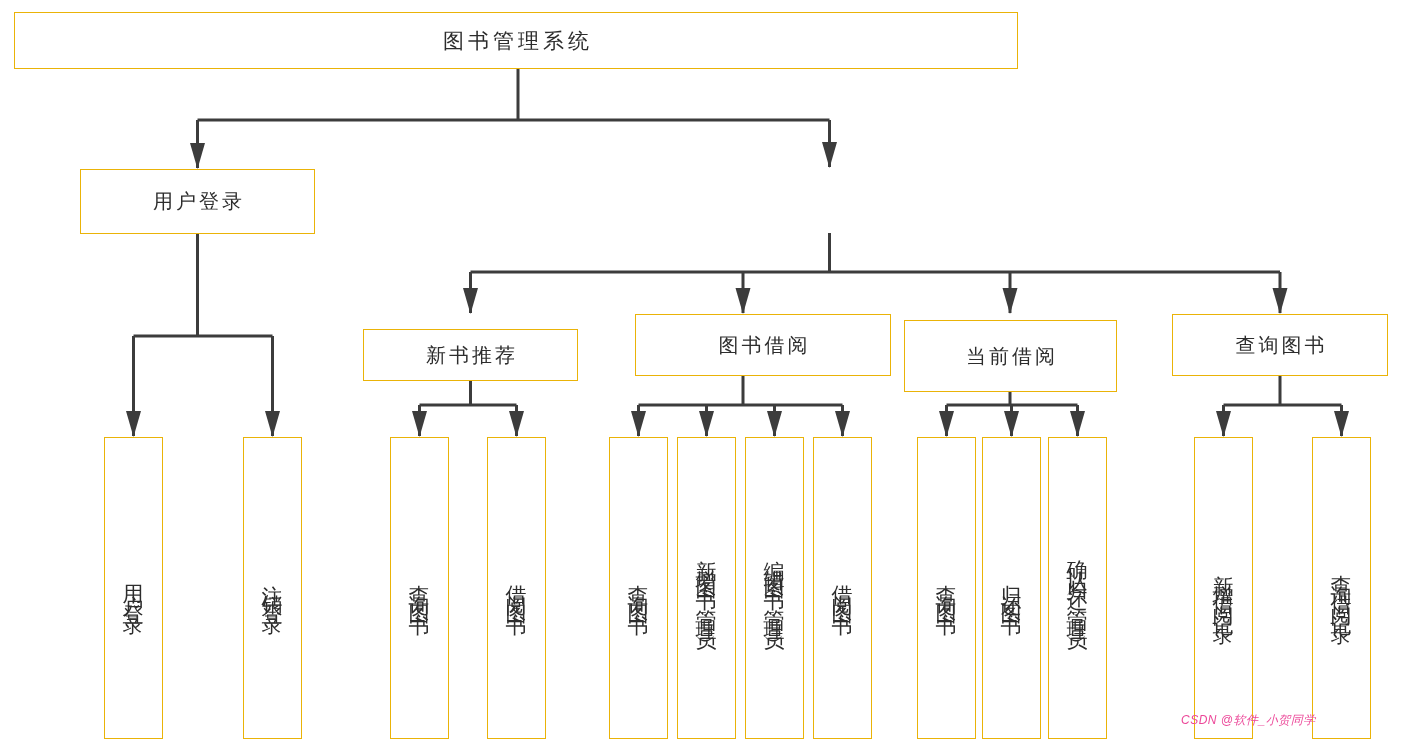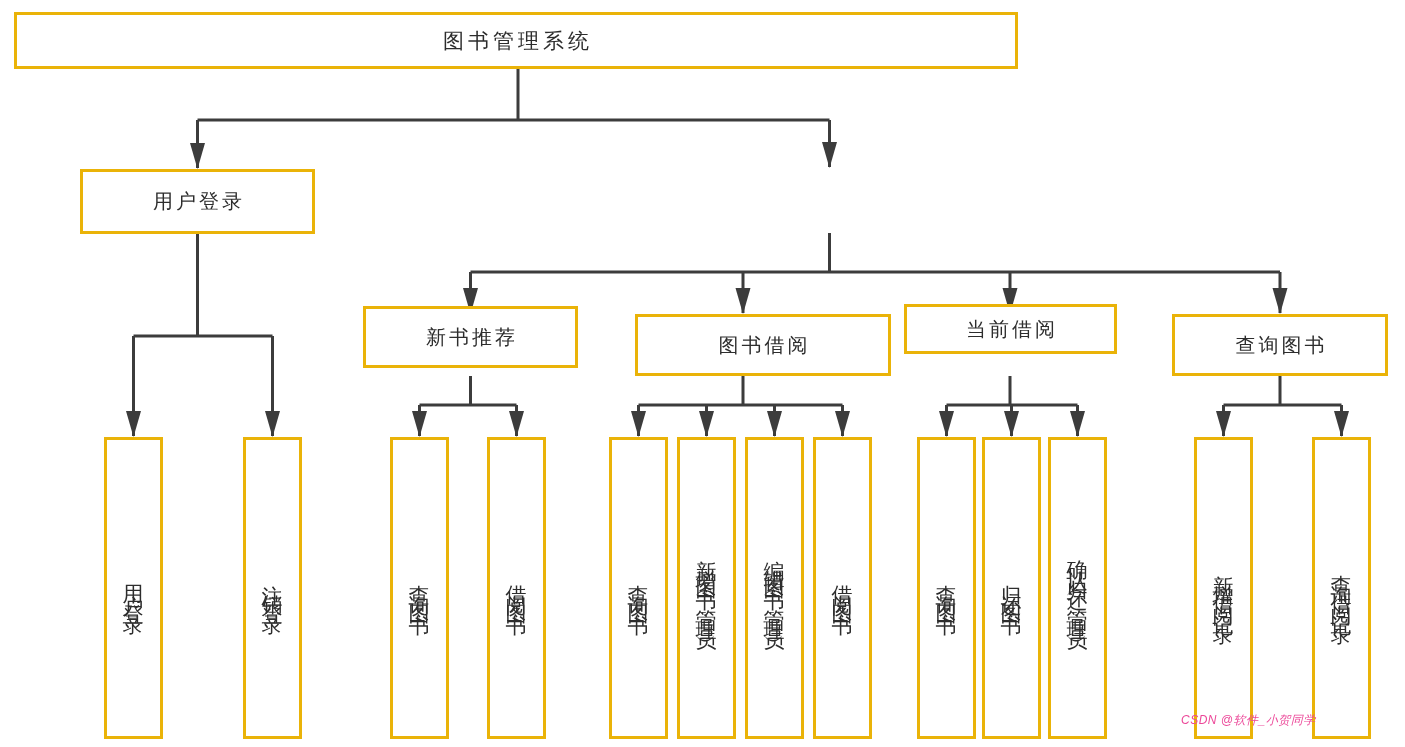--- a/index.html
+++ b/index.html
@@ -5,21 +5,21 @@
   html,body{margin:0;padding:0;background:#ffffff;}
   .stage{
     position:relative;width:1405px;height:747px;background:#ffffff;
     font-family:"Liberation Sans","DejaVu Sans",sans-serif;overflow:hidden;
   }
   .connectors{position:absolute;left:0;top:0;width:1405px;height:747px;}
   .connectors path.line{fill:none;stroke:#3c3c3c;stroke-width:3;}
   .connectors path.arrow{fill:#3c3c3c;stroke:none;}
   .node{
     position:absolute;box-sizing:border-box;background:#ffffff;
-    border:3px solid #eab308;display:flex;align-items:center;justify-content:center;
+    border:1px solid #eab308;display:flex;align-items:center;justify-content:center;
     color:#2d2d2d;font-size:20px;letter-spacing:3px;text-indent:3px;
     white-space:nowrap;
   }
   .node.root{font-size:21px;letter-spacing:4px;text-indent:4px;}
   .node.leaf{
     writing-mode:vertical-rl;text-orientation:mixed;
     font-size:21px;letter-spacing:10px;text-indent:0;
     line-height:1;padding:4px 0;
   }
   .watermark{
@@ -79,23 +79,23 @@
       <path class="line" d="M1280,376 V405 M1223.5,405 H1341.5 M1223.5,405 V436 M1341.5,405 V436"></path>
       <path class="arrow" d="M1223.5,437 l-7.5,-26 h15 z"></path>
       <path class="arrow" d="M1341.5,437 l-7.5,-26 h15 z"></path>
     </g>
   </svg>
 
   <div class="node root" style="left:14px;top:12px;width:1004px;height:57px">图书管理系统</div>
 
   <div class="node" style="left:80px;top:169px;width:235px;height:65px">用户登录</div>
 
-  <div class="node" style="left:363px;top:306px;width:215px;height:62px">新书推荐</div>
+  <div class="node" style="left:363px;top:329px;width:215px;height:52px">新书推荐</div>
   <div class="node" style="left:635px;top:314px;width:256px;height:62px">图书借阅</div>
-  <div class="node" style="left:904px;top:304px;width:213px;height:50px">当前借阅</div>
+  <div class="node" style="left:904px;top:320px;width:213px;height:72px">当前借阅</div>
   <div class="node" style="left:1172px;top:314px;width:216px;height:62px">查询图书</div>
 
   <div class="node leaf" style="left:104px;top:437px;width:59px;height:302px">用户登录</div>
   <div class="node leaf" style="left:243px;top:437px;width:59px;height:302px">注销登录</div>
 
   <div class="node leaf" style="left:390px;top:437px;width:59px;height:302px">查询图书</div>
   <div class="node leaf" style="left:487px;top:437px;width:59px;height:302px">借阅图书</div>
 
   <div class="node leaf" style="left:609px;top:437px;width:59px;height:302px">查询图书</div>
   <div class="node leaf" style="left:677px;top:437px;width:59px;height:302px">新增图书（管理员）</div>

